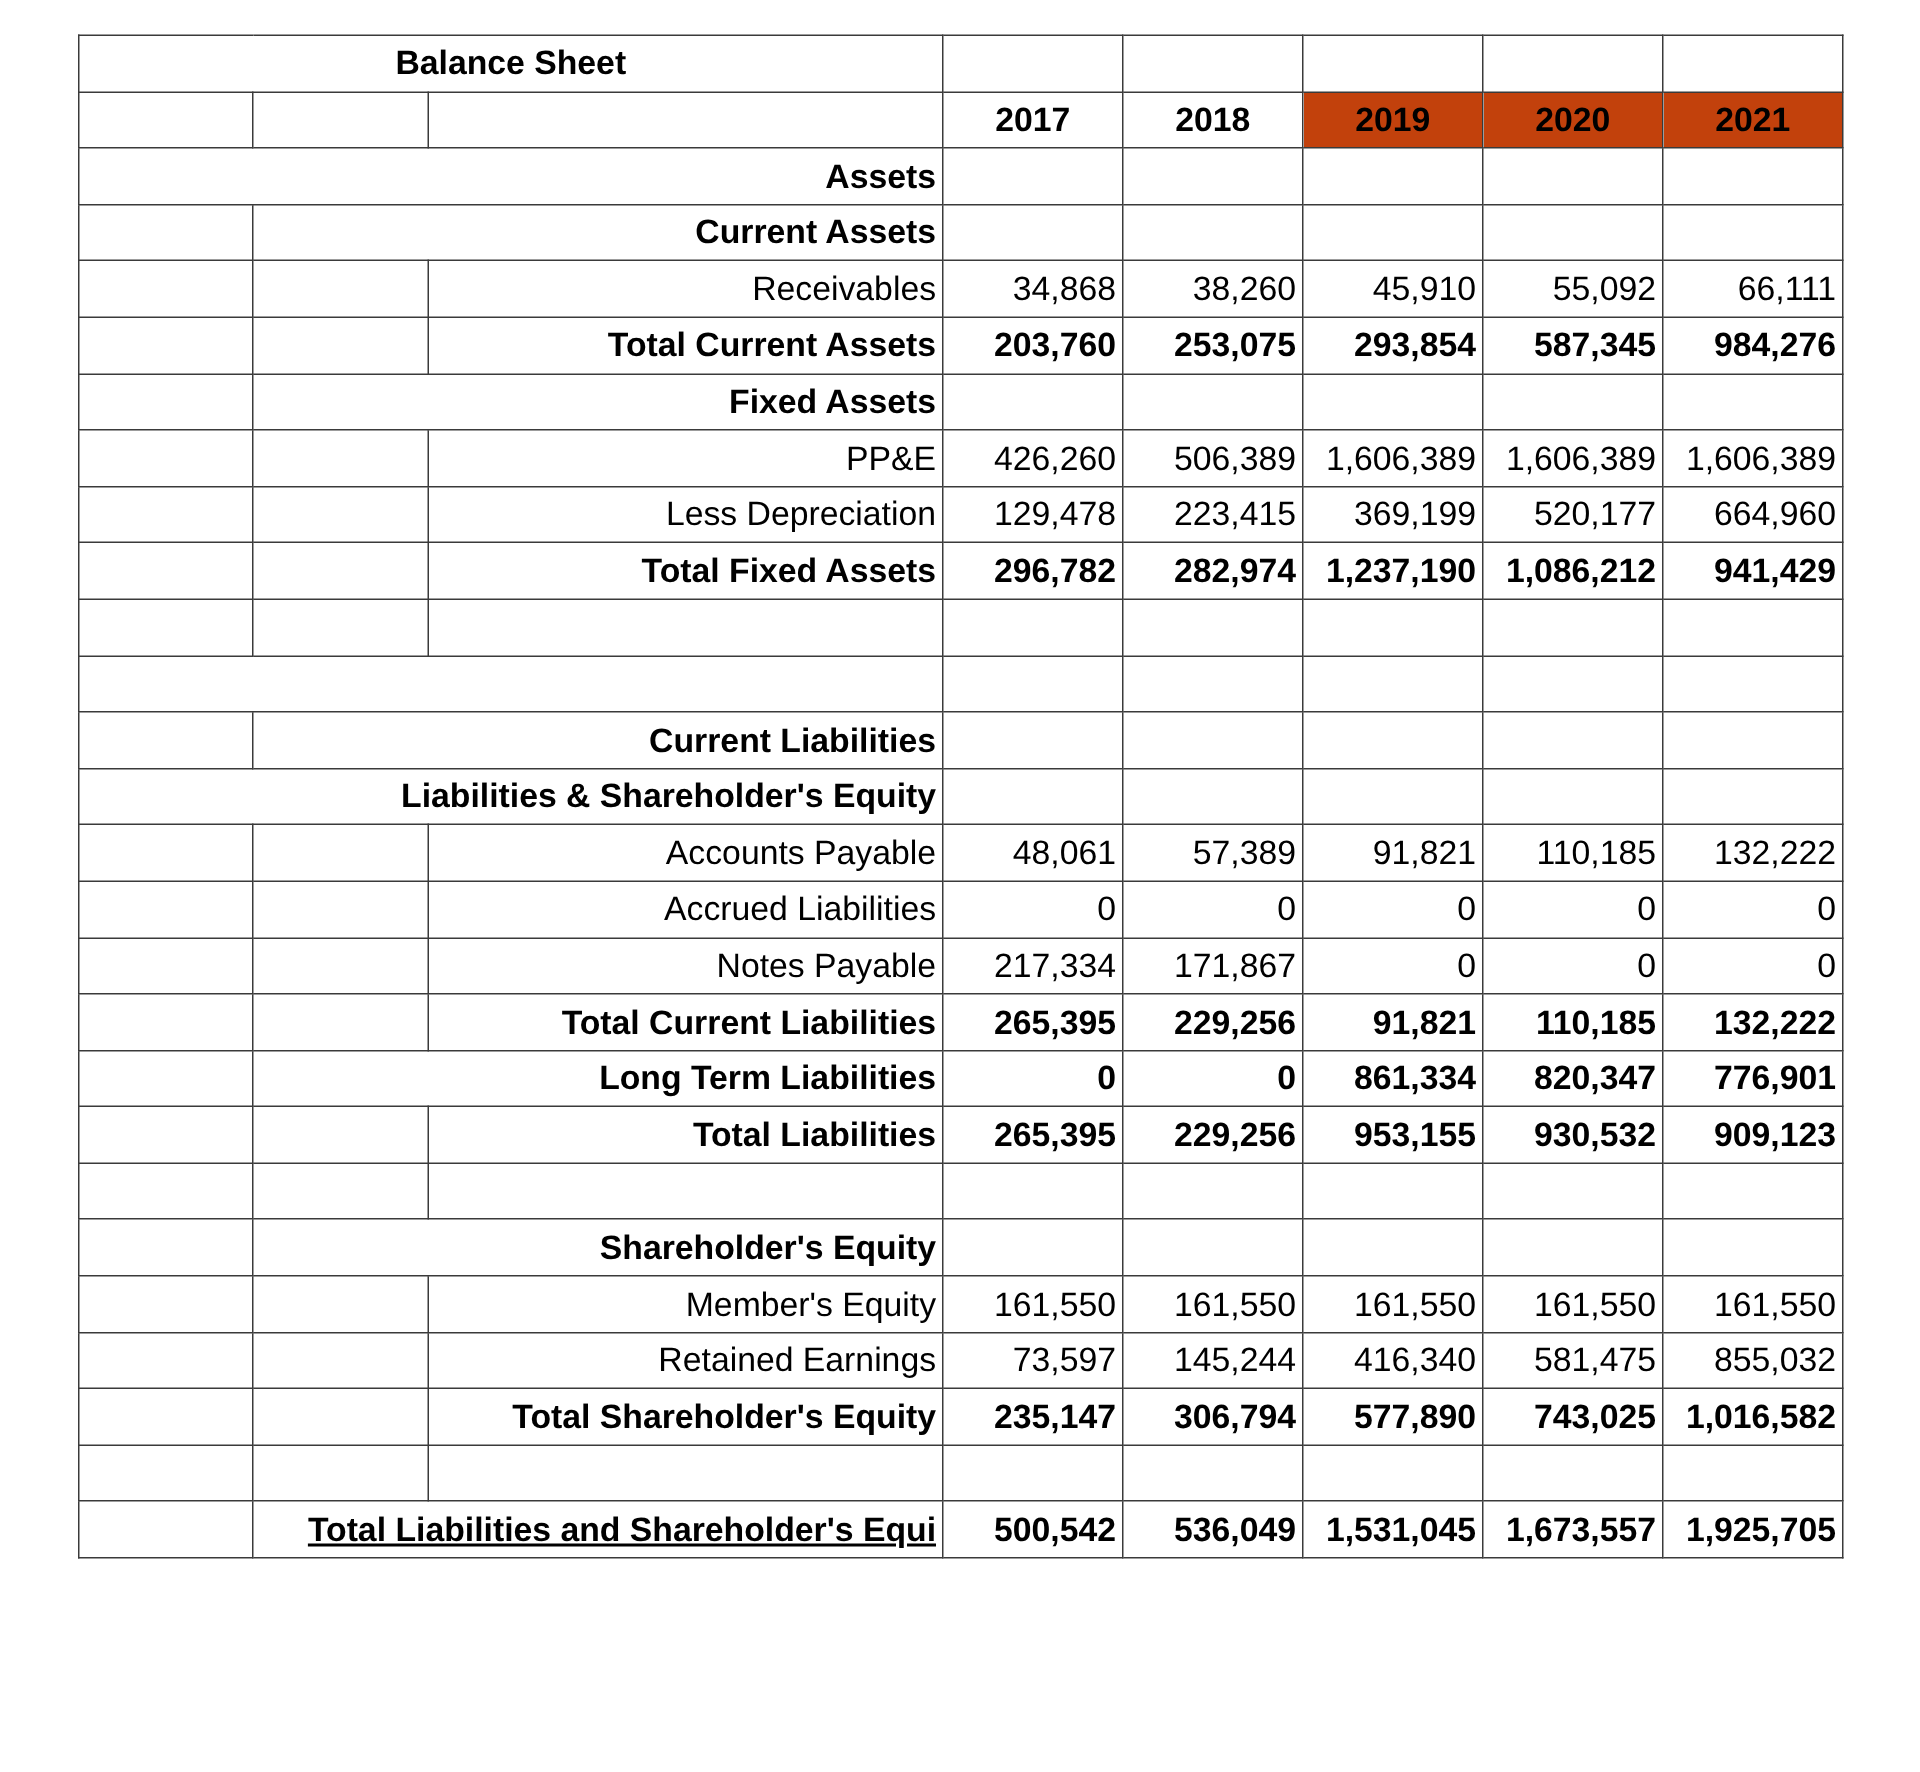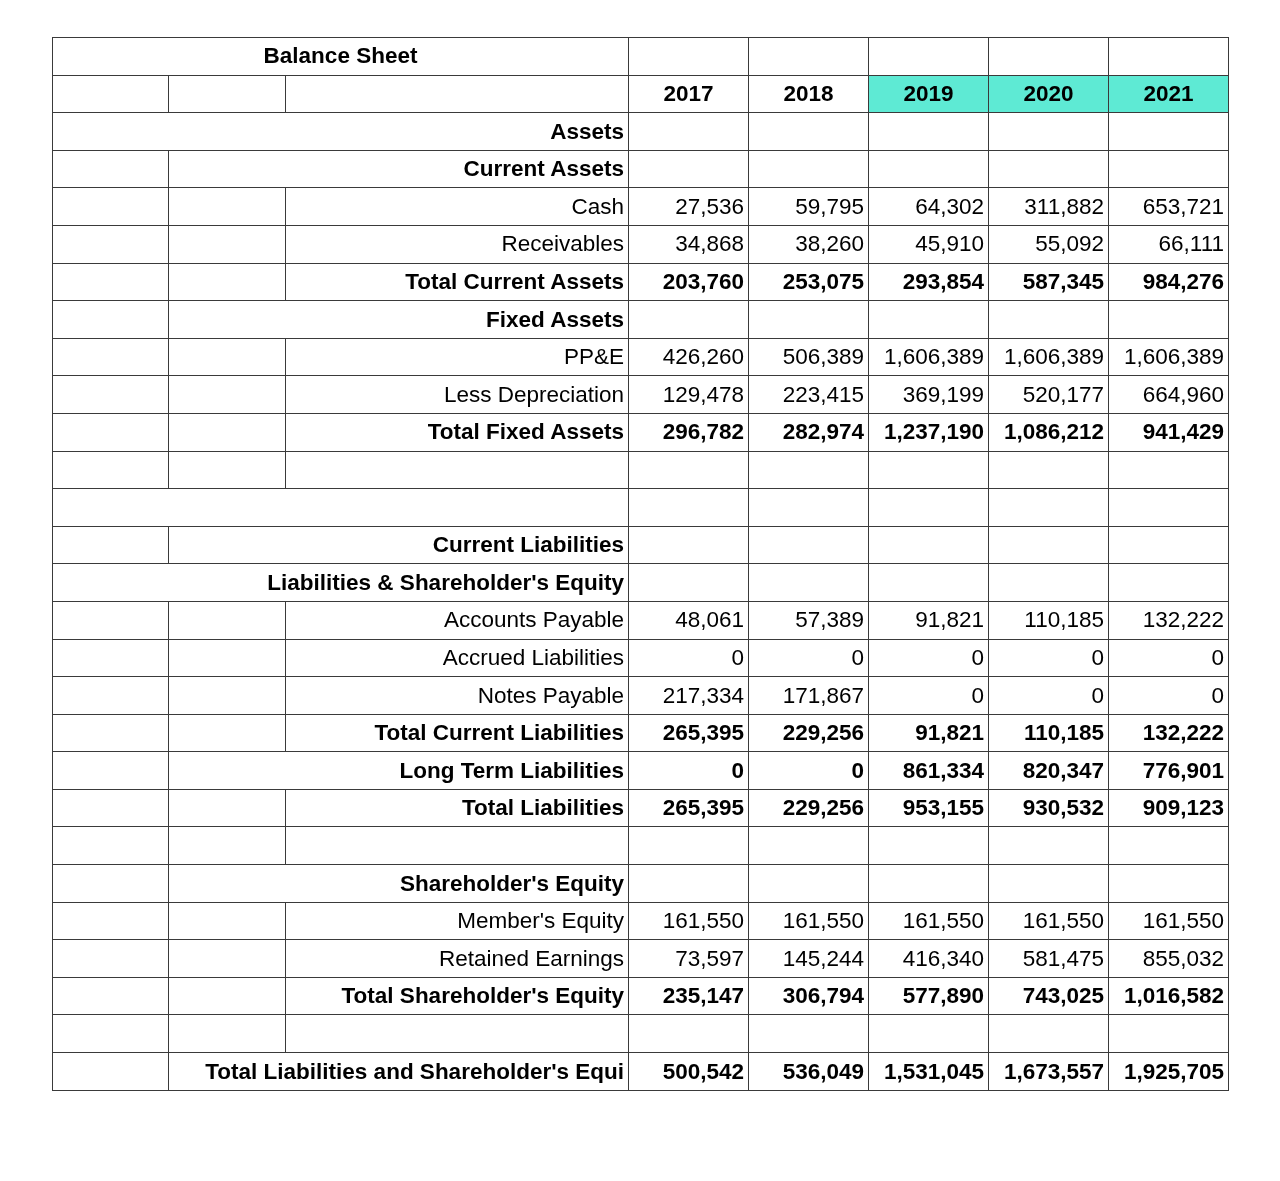--- a/index.html
+++ b/index.html
@@ -10,21 +10,21 @@
     height: 1181px;
     overflow: hidden;
   }
   body {
     font-family: "Liberation Sans", sans-serif;
   }
 
   #sheet-wrap {
     position: absolute;
     left: 52px;
-    top: 37px;
+    top: 23px;
     width: 1176px;
   }
 
   table.balance-sheet {
     border-collapse: collapse;
     table-layout: fixed;
     width: 1176px;
     font-size: 22.5px;
     color: #000000;
   }
@@ -47,25 +47,26 @@
   td.num {
     text-align: right;
     padding-right: 6px;
   }
   td.lbl {
     text-align: right;
     padding-left: 3px;
   }
   td.bold { font-weight: bold; }
   td.center { text-align: center; font-weight: bold; }
-  td.gray { background: #5eead4; }
+  td.gray { background: #c2410c; }
   td.blank { }
 
   .clip-cell {
     position: relative;
+    text-decoration: underline;
   }
   .clip-cell > span {
     display: block;
     overflow: hidden;
     text-overflow: clip;
     white-space: nowrap;
   }
 </style>
 </head>
 <body>
@@ -116,30 +117,20 @@
     <tr>
       <td class="blank"></td>
       <td class="lbl bold" colspan="2">Current Assets</td>
       <td class="blank"></td>
       <td class="blank"></td>
       <td class="blank"></td>
       <td class="blank"></td>
       <td class="blank"></td>
     </tr>
 
-    <tr>
-      <td class="blank"></td>
-      <td class="blank"></td>
-      <td class="lbl">Cash</td>
-      <td class="num">27,536</td>
-      <td class="num">59,795</td>
-      <td class="num">64,302</td>
-      <td class="num">311,882</td>
-      <td class="num">653,721</td>
-    </tr>
 
     <tr>
       <td class="blank"></td>
       <td class="blank"></td>
       <td class="lbl">Receivables</td>
       <td class="num">34,868</td>
       <td class="num">38,260</td>
       <td class="num">45,910</td>
       <td class="num">55,092</td>
       <td class="num">66,111</td>

